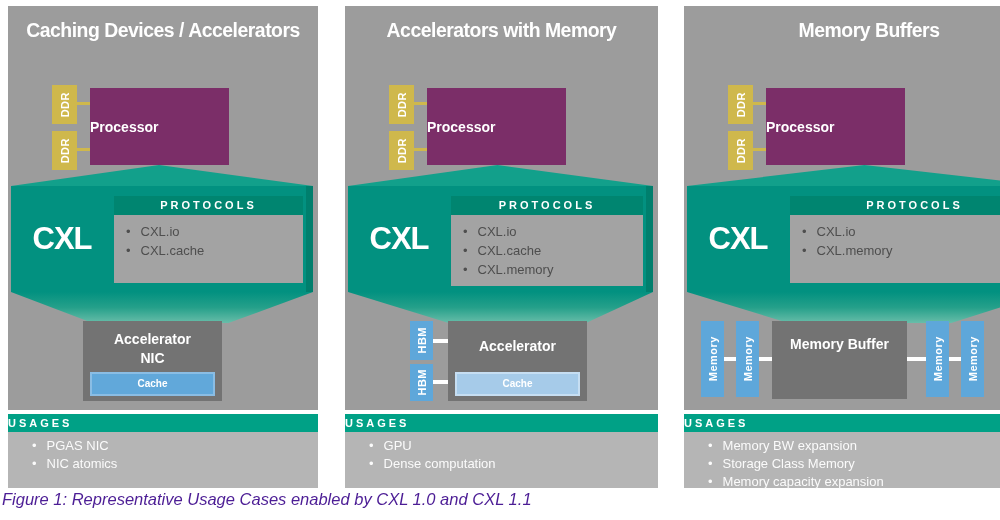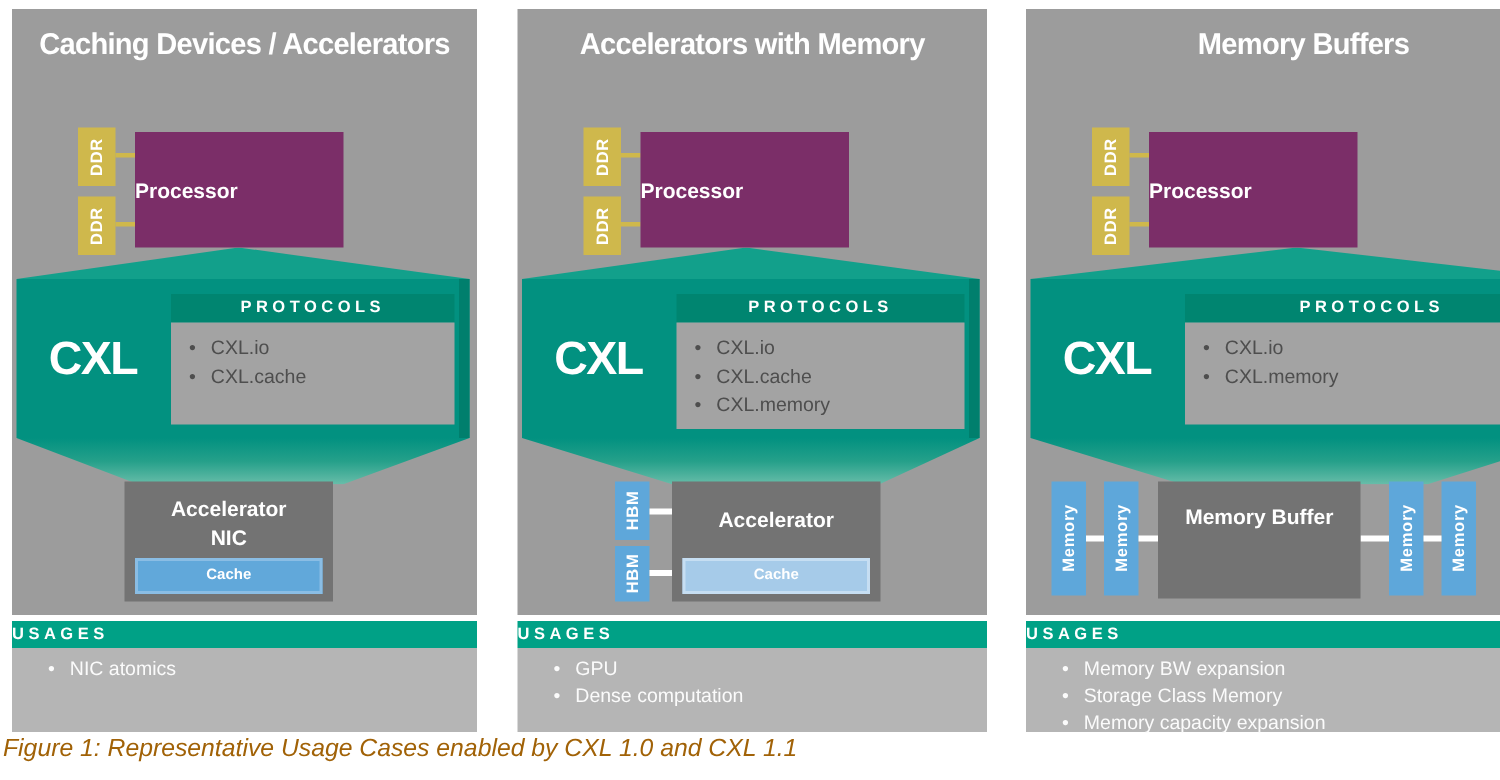--- a/index.html
+++ b/index.html
@@ -86,21 +86,21 @@
 
   
   .usages-bar { height:18px; line-height:18px; margin-top:4px; background:#00a186;
     color:#fff; text-align:left; font-size:11px; font-weight:bold;
     letter-spacing:3px; }
   .usages-box { height:56px; background:#b5b5b5; padding:5px 0 0 24px; }
   .u-item { display:flex; gap:10px; color:#fbfbfb; font-size:13px; line-height:18px; }
   .u-item::before { content:"\2022"; color:#fbfbfb; }
 
   .caption { position:absolute; left:2px; top:490px; font-size:16.5px;
-    font-style:italic; color:#a16207; }
+    font-style:italic; color:#4c1d95; }
 </style>
 </head>
 <body>
 
 <div class="stage">
 
   <div class="column col1">
     <div class="board">
       <div class="panel-title">Caching Devices / Accelerators</div>
       <div class="ddr ddr1">
@@ -127,20 +127,21 @@
       </div>
       <div class="funnel-bottom fb1"></div>
       <div class="dev dev1">
         <div class="dev-line">Accelerator</div>
         <div class="dev-line">NIC</div>
         <div class="cache cache-dark">Cache</div>
       </div>
     </div>
     <div class="usages-bar">USAGES</div>
     <div class="usages-box">
+      <div class="u-item">PGAS NIC</div>
       <div class="u-item">NIC atomics</div>
     </div>
   </div>
 
   <div class="column col2">
     <div class="board">
       <div class="panel-title">Accelerators with Memory</div>
       <div class="ddr ddr1">
         <span class="vtext">DDR</span>
       </div>

